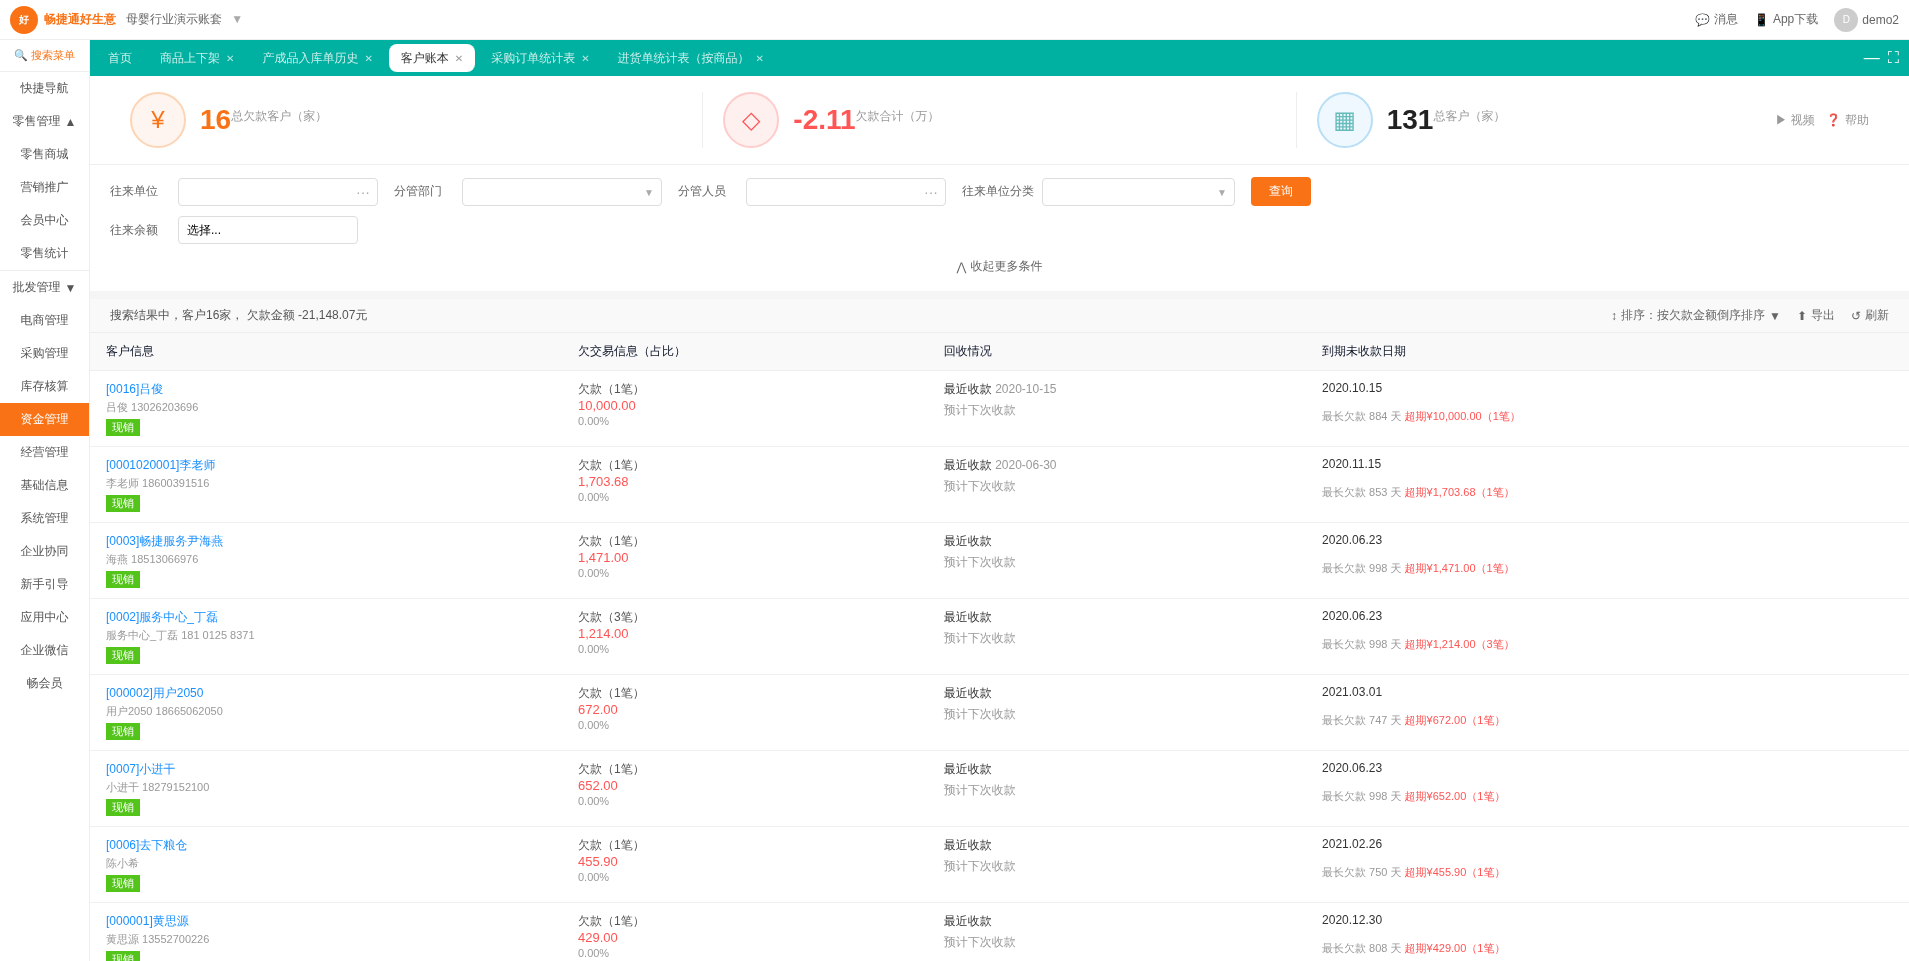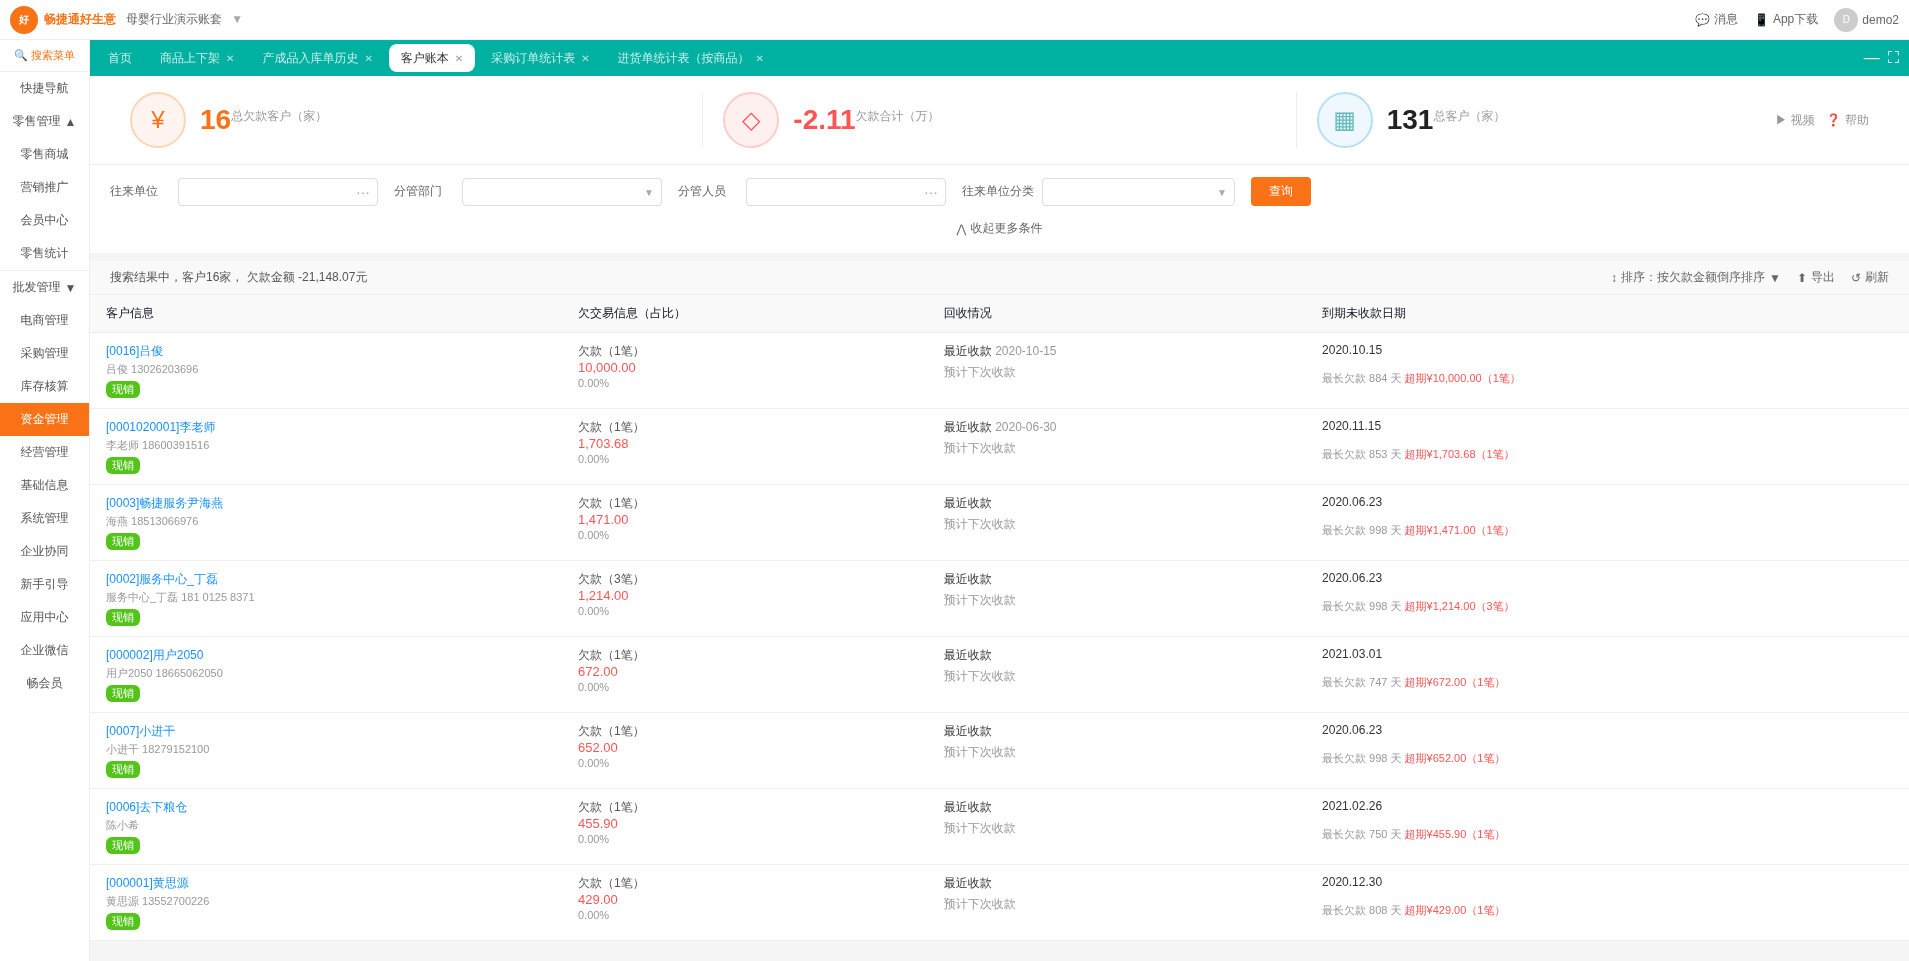--- a/index.html
+++ b/index.html
@@ -75,21 +75,21 @@
     .results-bar-right { display: flex; gap: 16px; align-items: center; color: #666; }
     .results-bar-right span { cursor: pointer; display: flex; align-items: center; gap: 4px; }
 
     
     .data-table { width: 100%; background: #fff; border-collapse: collapse; }
     .data-table thead tr { background: #f9f9f9; }
     .data-table th { padding: 10px 16px; font-size: 12px; color: #0f172a; font-weight: normal; text-align: left; border-bottom: 1px solid #eee; }
     .data-table td { padding: 10px 16px; font-size: 12px; color: #333; border-bottom: 1px solid #f0f0f0; vertical-align: top; }
     .customer-name { color: #1890ff; cursor: pointer; font-size: 12px; }
     .customer-sub { color: #999; font-size: 11px; margin-top: 2px; }
-    .tag-green { display: inline-block; background: #52c41a; color: #fff; border-radius: 6px; padding: 1px 6px; font-size: 11px; margin-top: 4px; }
+    .tag-green { display: inline-block; background: #52c41a; color: #fff; border-radius: 0; padding: 1px 6px; font-size: 11px; margin-top: 4px; }
     .amount-red { color: #f55; font-size: 13px; }
     .amount-gray { color: #999; font-size: 11px; margin-top: 2px; }
     .overdue-red { color: #f55; cursor: pointer; }
     .date-text { color: #333; font-size: 12px; }
     .overdue-info { color: #999; font-size: 11px; margin-top: 14px; }
 
     
     ::-webkit-scrollbar { width: 6px; height: 6px; }
     ::-webkit-scrollbar-thumb { background: #ddd; border-radius: 3px; }
   </style>
@@ -291,20 +291,31 @@
 
             <div class="filter-item">
               <span class="filter-label">往来单位分类</span>
               <div class="filter-input-wrap">
                 <input class="filter-input" type="text" style="min-width: 180px;">
                 <span class="arrow">▼</span>
               </div>
             </div>
             <button class="search-btn">查询</button>
           </div>
+          <div class="filter-row">
+
+            <div class="filter-item">
+              <span class="filter-label">往来余额</span>
+              <div class="filter-input-wrap">
+                <select class="filter-select">
+                  <option>选择...</option>
+                </select>
+              </div>
+            </div>
+          </div>
           <div style="text-align:center; margin-top:4px;">
             <div class="collapse-btn">
               <span>⋀</span>
               <span>收起更多条件</span>
             </div>
           </div>
         </div>
 
         <div class="results-bar">
           <div>

